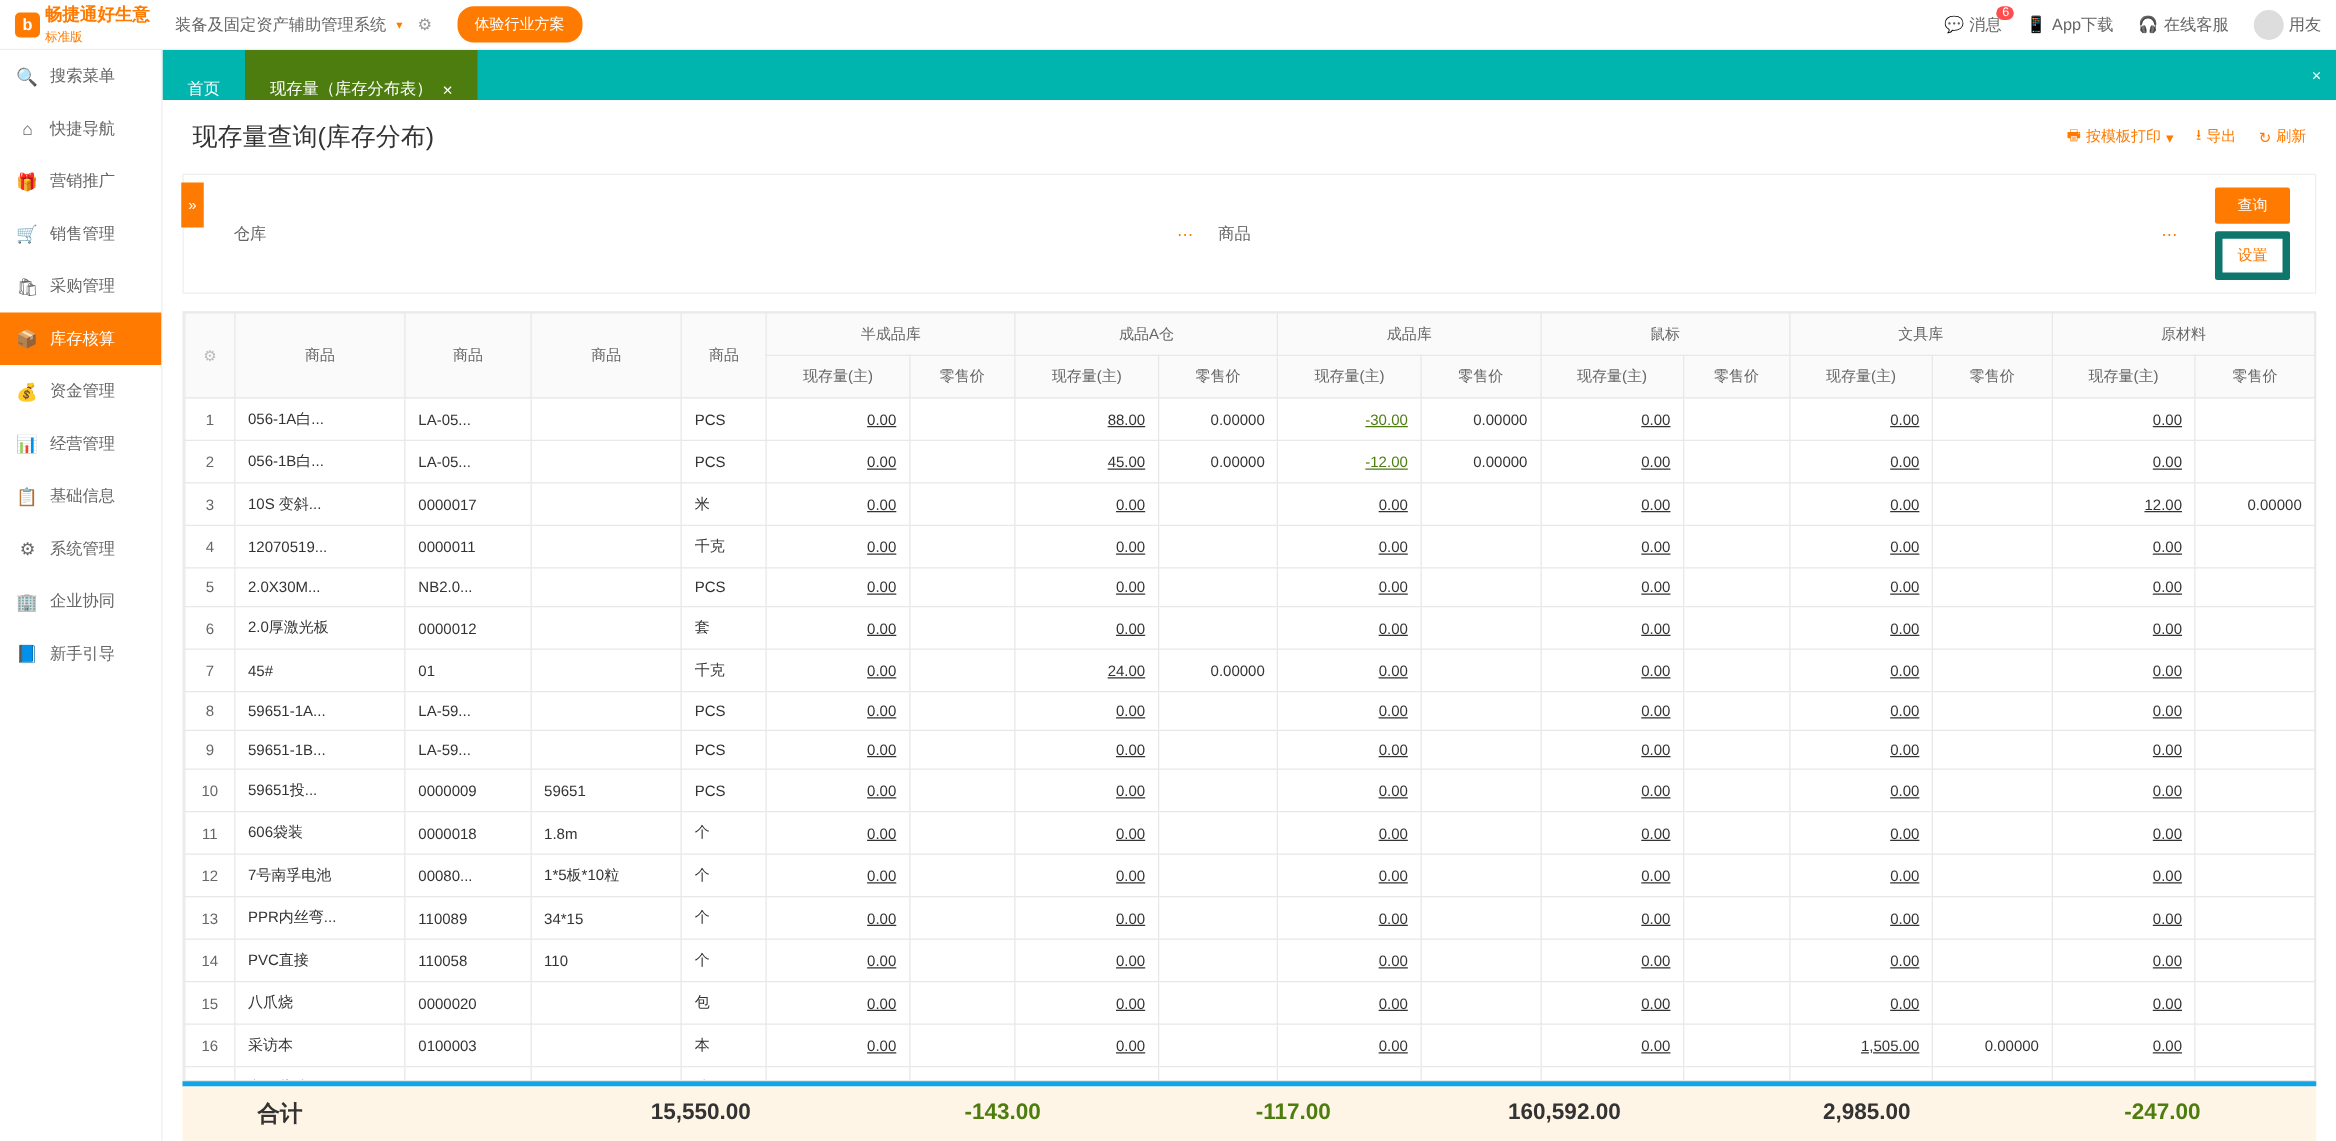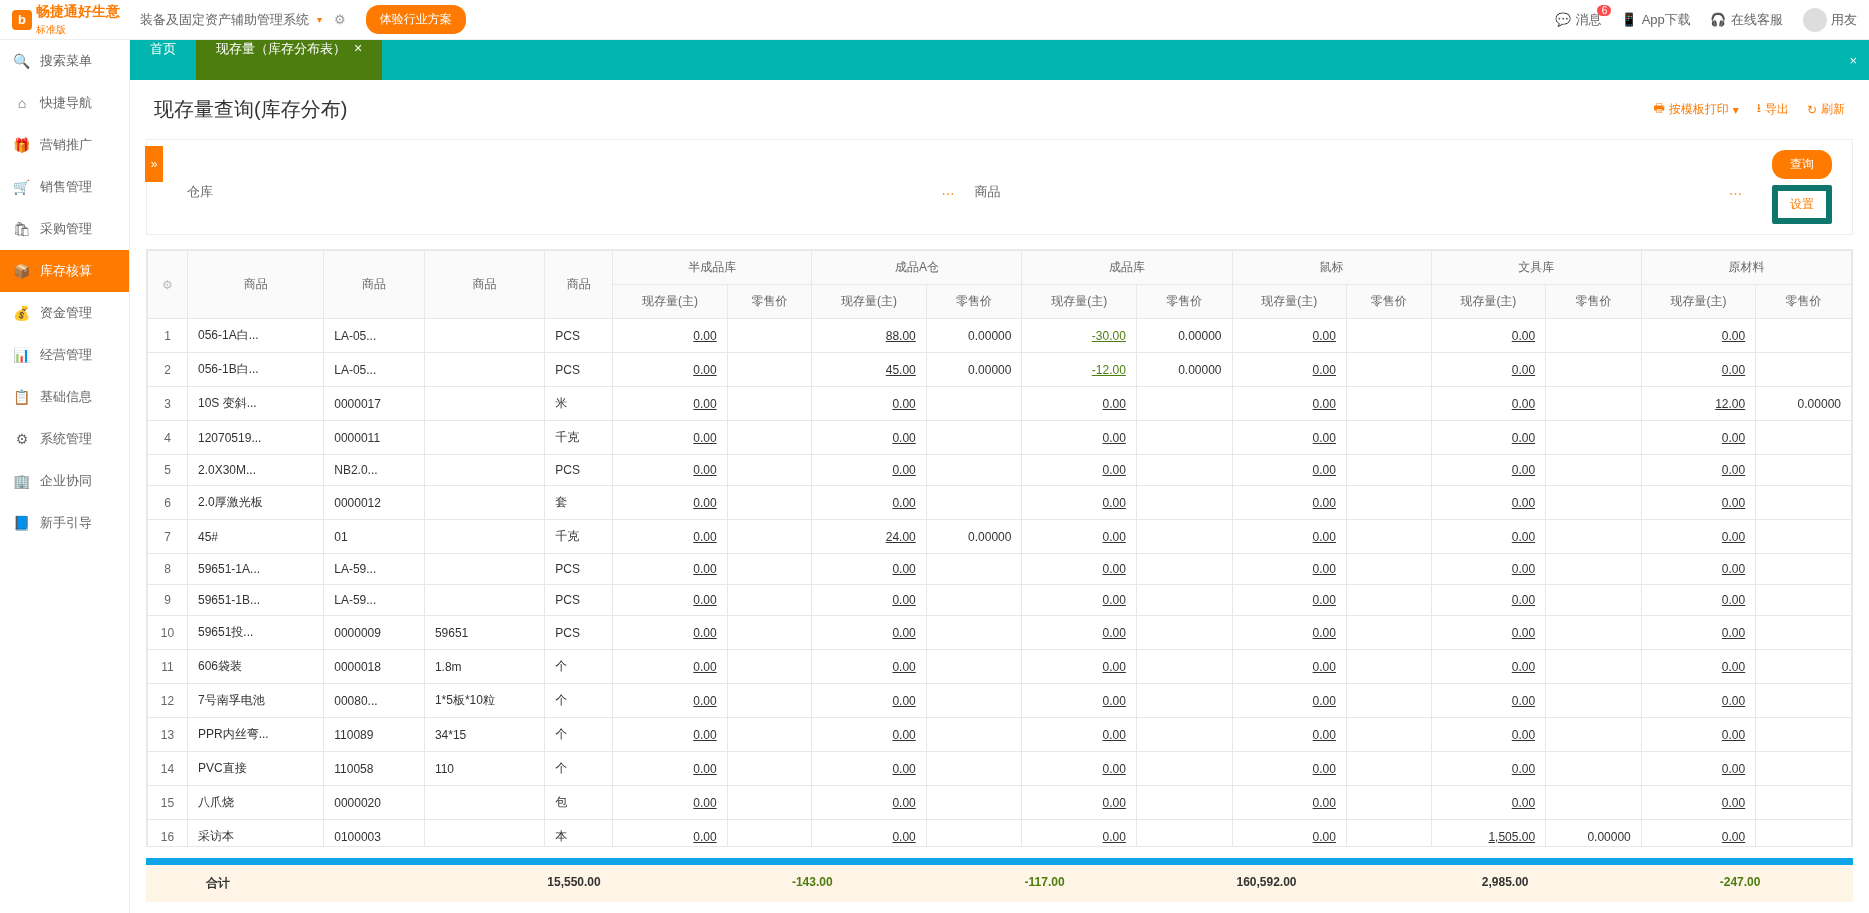--- a/index.html
+++ b/index.html
@@ -17,53 +17,53 @@
 .tr-item{display:flex;align-items:center;gap:4px;cursor:pointer;position:relative}
 .badge{position:absolute;top:-6px;right:-10px;background:#ff4d4f;color:#fff;border-radius:8px;font-size:10px;padding:0 4px;min-width:14px;text-align:center}
 .avatar{width:24px;height:24px;background:#ddd;border-radius:50%}
 .main{display:flex;height:calc(100vh - 40px)}
 .sidebar{width:130px;background:#fff;border-right:1px solid #eee;display:flex;flex-direction:column}
 .sb-item{display:flex;align-items:center;gap:10px;padding:12px 14px;color:#666;cursor:pointer;font-size:13px}
 .sb-item.active{background:#ff7a00;color:#fff}
 .sb-icon{width:16px;height:16px;display:flex;align-items:center;justify-content:center;font-size:14px}
 .content{flex:1;display:flex;flex-direction:column;overflow:hidden}
 .tabs{height:40px;background:#00b5ad;display:flex;align-items:center}
-.tab{padding:0 20px;height:100%;display:flex;align-items:flex-start;color:#fff;cursor:pointer;gap:8px;font-size:13px}
+.tab{padding:0 20px;height:100%;display:flex;align-items:flex-end;color:#fff;cursor:pointer;gap:8px;font-size:13px}
 .tab.active{background:#4d7c0f}
 .tab-close{font-size:14px;cursor:pointer}
 .tab-x{margin-left:auto;padding:0 12px;color:#fff;cursor:pointer}
 .page-head{display:flex;align-items:center;padding:16px 24px}
 .page-title{font-size:20px;color:#333}
 .page-actions{margin-left:auto;display:flex;gap:18px;color:#666;font-size:12px}
 .pa-item{display:flex;align-items:center;gap:4px;cursor:pointer}
 .pa-item.orange{color:#ff7a00}
 .filter-bar{margin:0 16px;background:#fff;position:relative;border:1px solid #eee}
 .collapse-btn{position:absolute;left:-2px;top:6px;width:18px;height:36px;background:#ff7a00;color:#fff;display:flex;align-items:center;justify-content:center;cursor:pointer;font-size:12px}
 .filter-row{display:flex;padding:10px 20px 10px 40px;gap:20px;align-items:center}
-.filter-item{display:flex;align-items:flex-end;gap:12px;flex:1}
+.filter-item{display:flex;align-items:center;gap:12px;flex:1}
 .filter-label{color:#666;white-space:nowrap;width:40px}
 .filter-input{flex:1;border:none;border-bottom:1px solid transparent;height:28px;outline:none}
 .filter-dots{color:#ff7a00;cursor:pointer}
 .filter-caret{color:#ccc;cursor:pointer}
 .filter-btns{display:flex;flex-direction:column;gap:6px;margin-left:10px}
-.btn-query{background:#ff7a00;color:#fff;border:none;padding:6px 12px;border-radius:13px;cursor:pointer;font-size:12px}
+.btn-query{background:#ff7a00;color:#fff;border:none;padding:6px 12px;border-radius:2px;cursor:pointer;font-size:12px}
 .btn-set{background:#fff;color:#ff7a00;border:6px solid #0f766e;padding:5px 12px;border-radius:2px;cursor:pointer;font-size:12px}
 .expand-more{text-align:center;padding:6px;color:#999;font-size:12px;cursor:pointer;background:#f8f8f8}
 .table-wrap{flex:1;margin:14px 16px 0;overflow:auto;border:1px solid #e8e8e8}
 table{border-collapse:collapse;width:100%;min-width:1700px}
 th,td{border:1px solid #e8e8e8;padding:8px 10px;font-size:12px;white-space:nowrap}
 th{background:#fafafa;color:#666;font-weight:normal;text-align:center}
 td{color:#333}
 .gear-cell{text-align:center;width:40px;color:#bbb}
 .idx-cell{text-align:center;width:40px;color:#666}
 .txt-cell{text-align:left}
 .num-cell{text-align:right}
 .under{text-decoration:underline;cursor:pointer}
 .neg{color:#4d7c0f}
-.totals{display:flex;background:#fff5e6;border-top:7px solid #0ea5e9;padding:10px 0;font-weight:bold;font-size:12px;margin:11px 16px}
+.totals{display:flex;background:#fff5e6;border-top:4px solid #0ea5e9;padding:10px 0;font-weight:bold;font-size:18px;margin:0 16px}
 .totals div{text-align:right;padding:0 10px}
 .t-label{width:240px;text-align:left!important;padding-left:60px!important}
 </style>
 </head>
 <body>
 
 <div class="top-bar">
   <div class="logo">
     <div class="logo-icon">b</div>
     <div>

